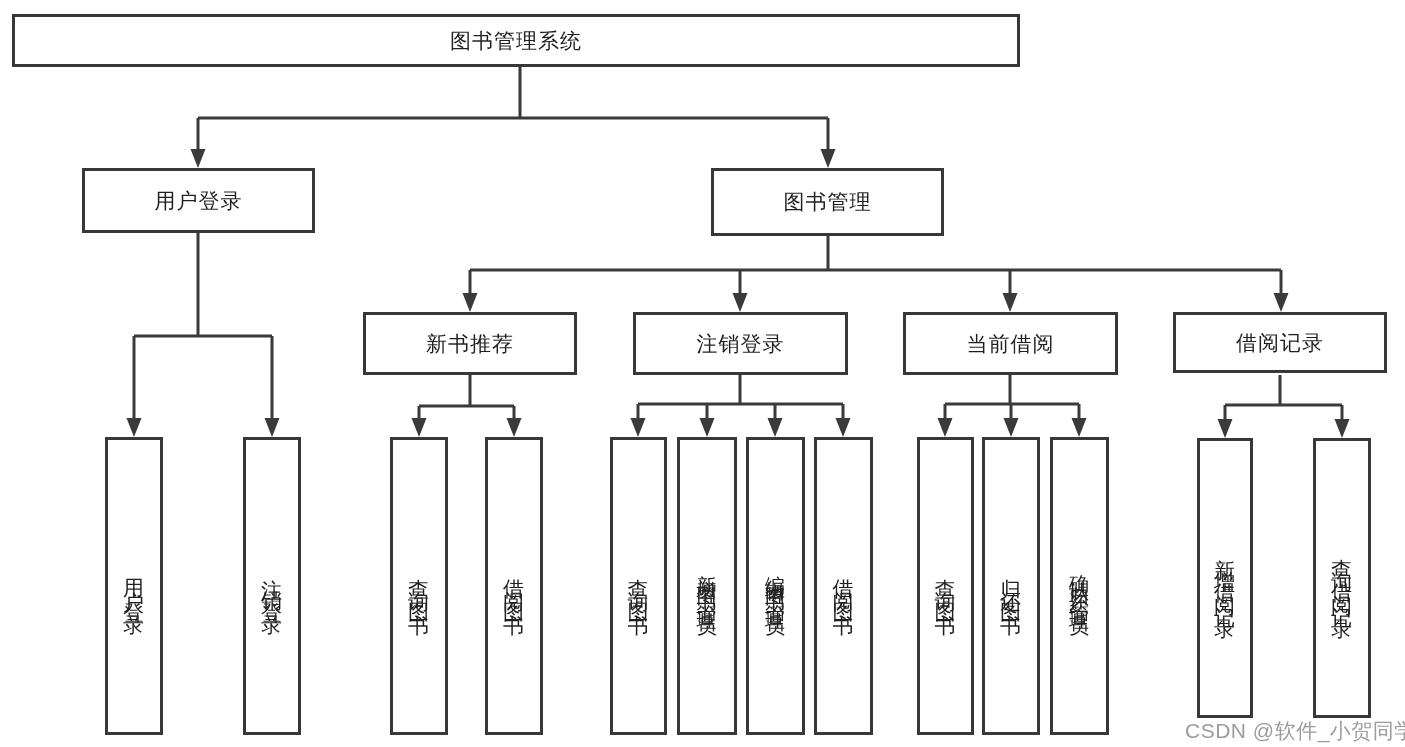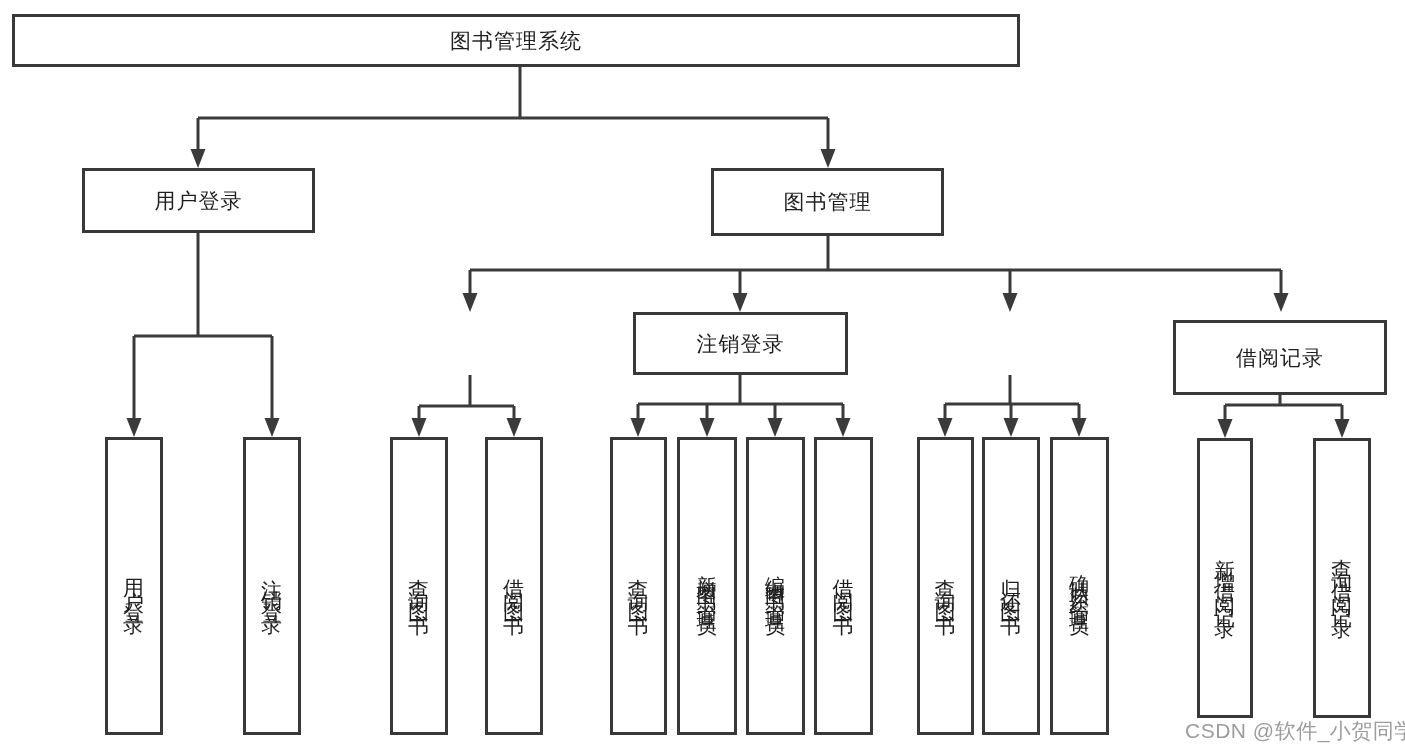--- a/index.html
+++ b/index.html
@@ -88,22 +88,24 @@
       <polygon points="1217.5,419 1232.5,419 1225,438"></polygon>
       <polygon points="1334.5,419 1349.5,419 1342,438"></polygon>
     </g>
   </svg>
 
   <div class="node h" style="left:12px; top:14px; width:1008px; height:53px;">图书管理系统</div>
 
   <div class="node h" style="left:82px; top:168px; width:233px; height:65px;">用户登录</div>
   <div class="node h" style="left:711px; top:168px; width:233px; height:68px;">图书管理</div>
 
+  <div class="node h" style="left:363px; top:312px; width:214px; height:63px;">新书推荐</div>
   <div class="node h" style="left:633px; top:312px; width:215px; height:63px;">注销登录</div>
-  <div class="node h" style="left:1173px; top:320px; width:214px; height:75px;">借阅记录</div>
+  <div class="node h" style="left:903px; top:312px; width:215px; height:63px;">当前借阅</div>
+  <div class="node h" style="left:1173px; top:312px; width:214px; height:61px;">借阅记录</div>
 
   <div class="node v" style="left:105px; top:437px; width:58px; height:298px;">用户登录</div>
   <div class="node v" style="left:243px; top:437px; width:58px; height:298px;">注销登录</div>
 
   <div class="node v" style="left:390px; top:437px; width:58px; height:298px;">查询图书</div>
   <div class="node v" style="left:485px; top:437px; width:58px; height:298px;">借阅图书</div>
 
   <div class="node v" style="left:610px; top:437px; width:57px; height:298px;">查询图书</div>
   <div class="node v long" style="left:677px; top:437px; width:60px; height:298px;">新增图书（管理员）</div>
   <div class="node v long" style="left:746px; top:437px; width:59px; height:298px;">编辑图书（管理员）</div>

